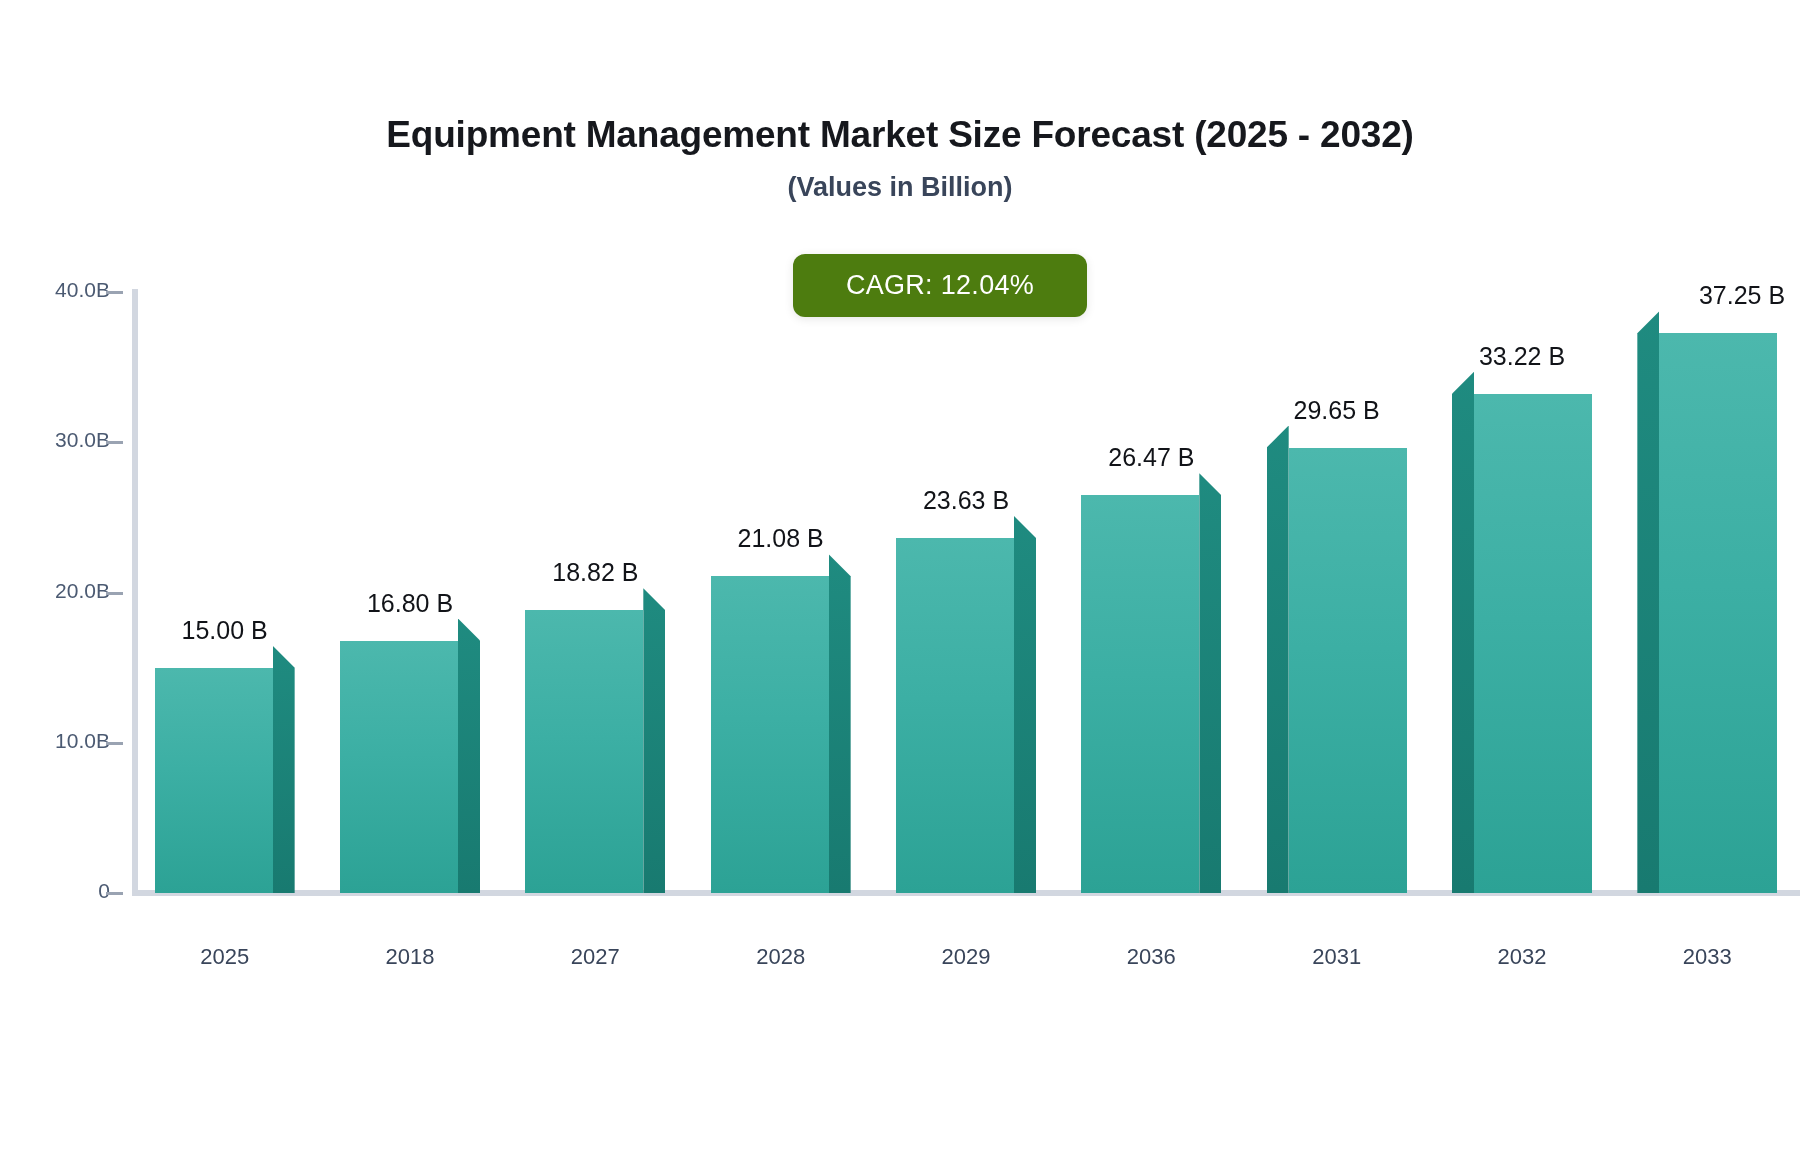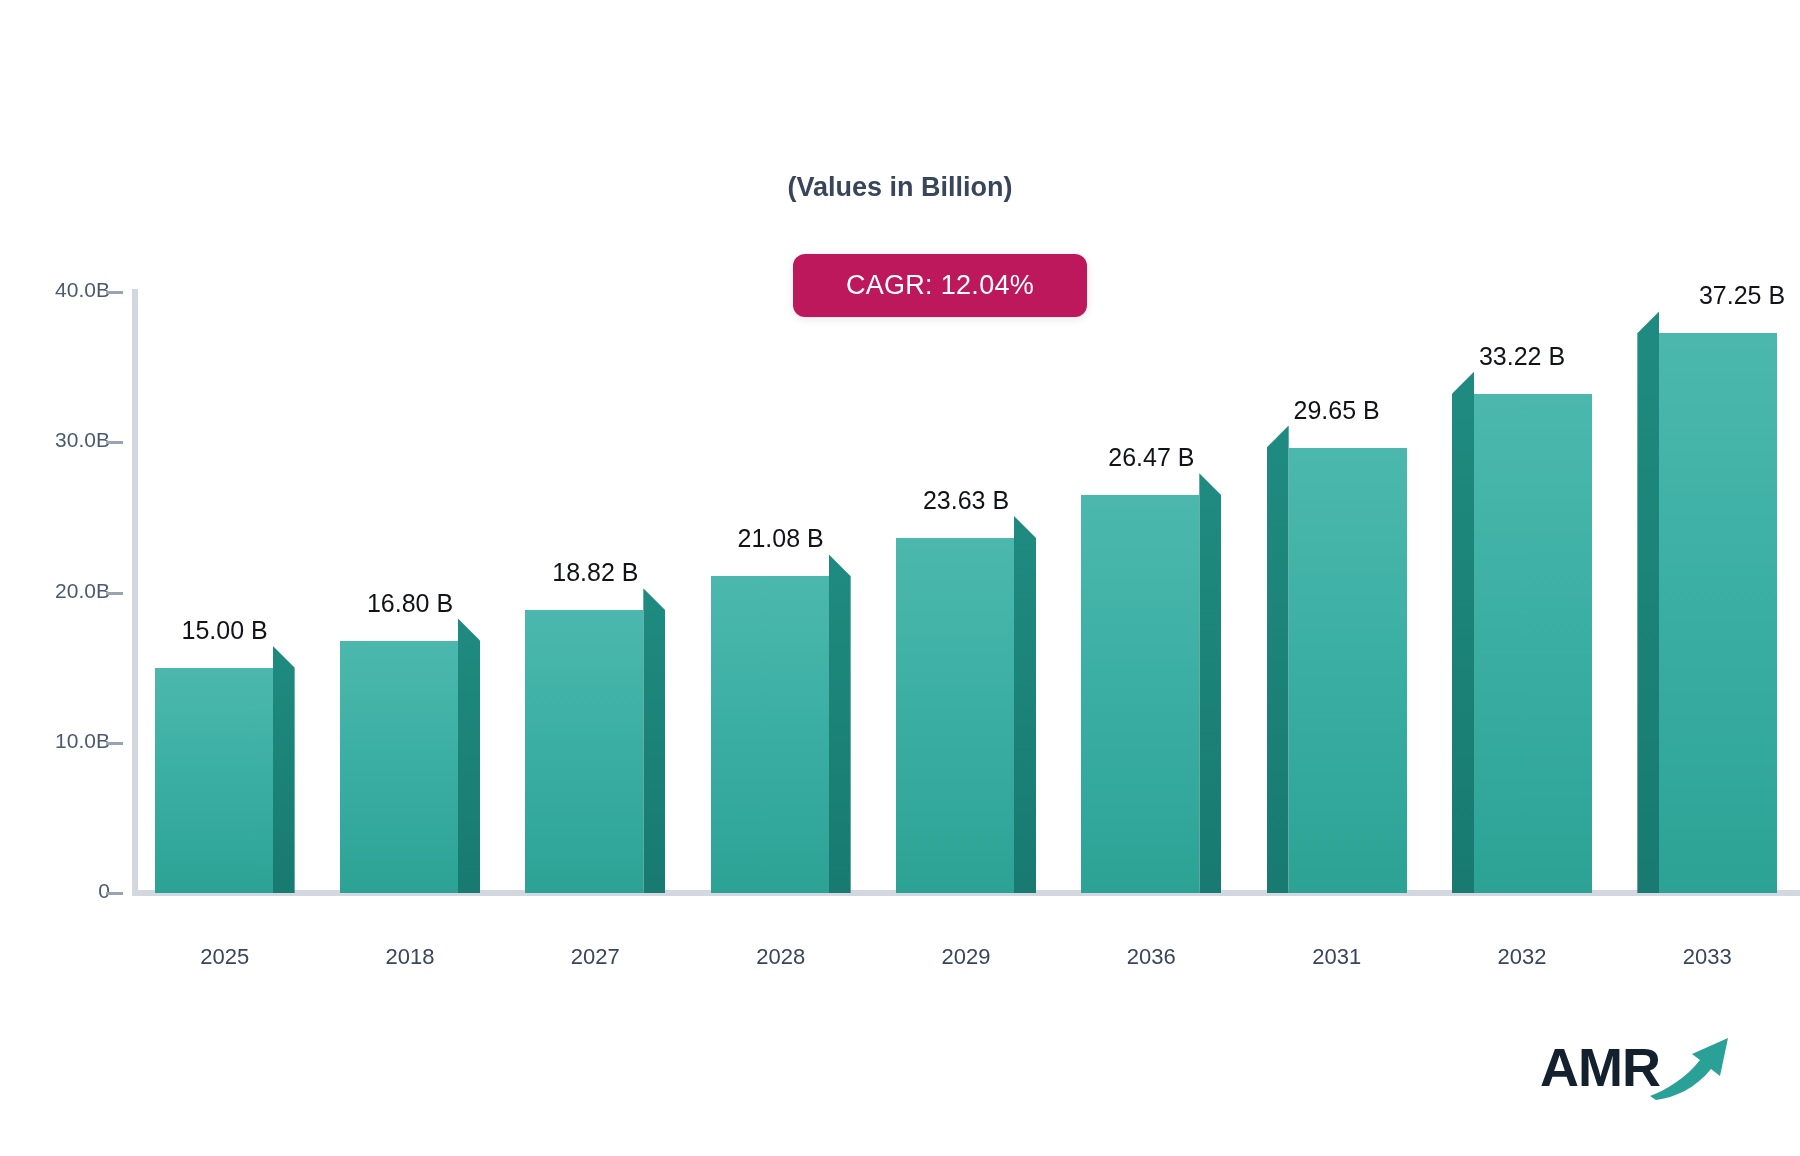--- a/index.html
+++ b/index.html
@@ -33,21 +33,21 @@
     font-size: 27px;
     font-weight: 700;
     color: #39455a;
   }
 
   
   .cagr-badge {
     position: absolute;
     top: 254px; left: 793px;
     width: 294px; height: 63px;
-    background: #be185d;
+    background: #4d7c0f;
     border-radius: 12px;
     display: flex;
     align-items: center;
     justify-content: center;
     color: #ffffff;
     font-size: 27px;
     font-weight: 400;
     letter-spacing: 0.3px;
     box-shadow: 0 2px 10px rgba(0,0,0,0.10);
   }
@@ -148,20 +148,21 @@
     position: absolute;
     left: 108px; top: 4px;
     width: 84px; height: 66px;
   }
 </style>
 </head>
 <body>
 
 <div class="page">
 
+  <div class="title">Equipment Management Market Size Forecast (2025 - 2032)</div>
   <div class="subtitle">(Values in Billion)</div>
 
   <div class="cagr-badge">CAGR: 12.04%</div>
 
   <div class="plot">
     <div class="axis-y-line"></div>
     <div class="axis-x-line"></div>
     <div id="yticks">
         <div class="ytick-label" style="top: 278px;">40.0B</div>
         <div class="ytick-dash" style="top: 291px;"></div>
@@ -227,20 +228,14 @@
         <div class="xtick-label" style="width: 140px; left: 525.333px;">2027</div>
         <div class="xtick-label" style="width: 140px; left: 710.667px;">2028</div>
         <div class="xtick-label" style="width: 140px; left: 896px;">2029</div>
         <div class="xtick-label" style="width: 140px; left: 1081.33px;">2036</div>
         <div class="xtick-label" style="width: 140px; left: 1266.67px;">2031</div>
         <div class="xtick-label" style="width: 140px; left: 1452px;">2032</div>
         <div class="xtick-label" style="width: 140px; left: 1637.33px;">2033</div>
       </div>
   </div>
 
-  <div class="logo">
-    <div class="logo-text">AMR</div>
-    <svg class="logo-arrow" viewBox="0 0 84 66">
-      <path d="M2 62 C 18 56, 38 44, 52 26 L 44 20 L 80 4 L 72 42 L 63 35 C 48 54, 26 64, 8 66 Z" fill="#2aa197"></path>
-    </svg>
-  </div>
 
 </div>
 
 </body></html>

